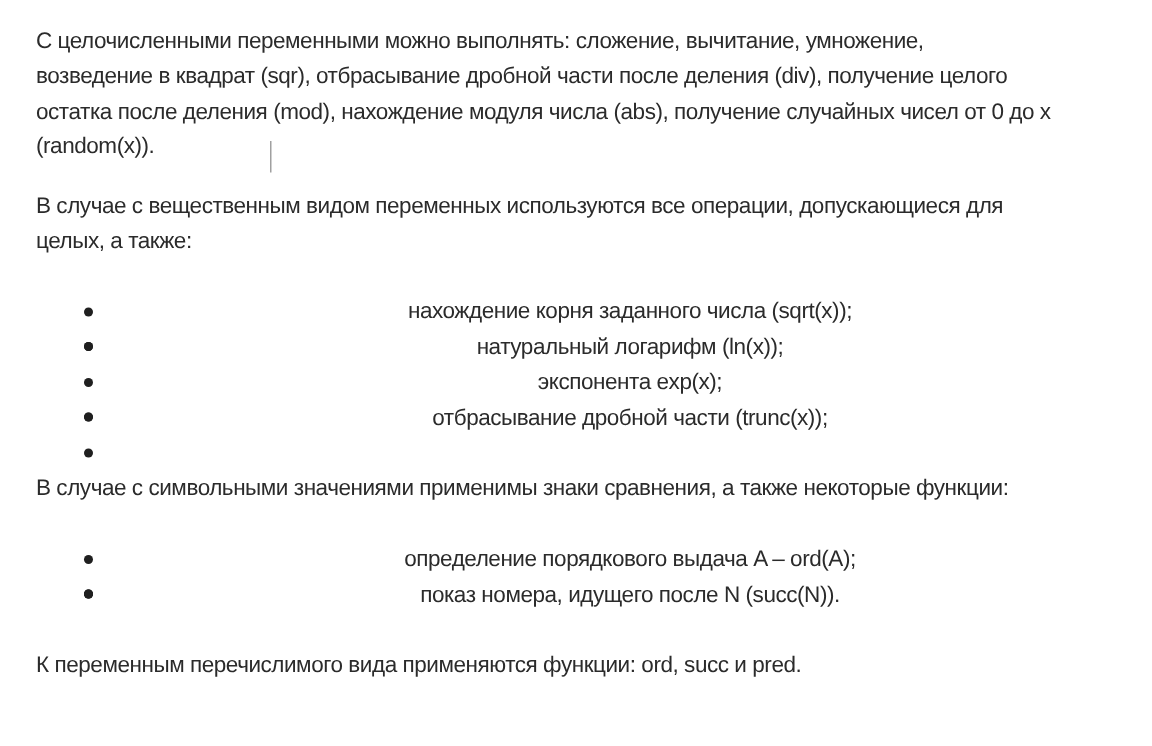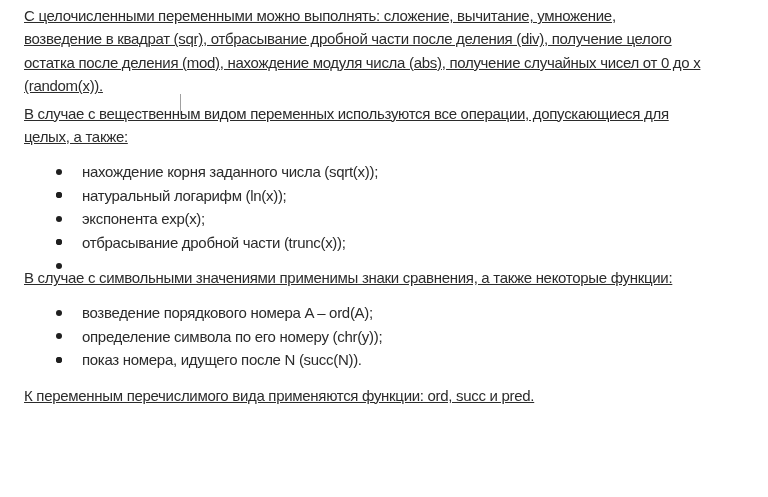--- a/index.html
+++ b/index.html
@@ -15,32 +15,32 @@
     font-family: "Liberation Sans", sans-serif;
     font-size: 15px;
     letter-spacing: -0.3px;
     color: #2b2b2b;
   }
   .doc {
     padding: 0 10px 0 24px;
     width: 734px;
   }
   p.para {
-    margin: 4px 0 2px 0;
-    text-decoration: underline;
+    margin: 16px 0 2px 0;
   }
   .line {
     display: block;
     line-height: 23.4px;
     white-space: nowrap;
   }
   ul.oplist {
     list-style: none;
-    margin: 12px 0;
+    margin: 24px 0;
     padding: 0;
+    text-align: center;
   }
   ul.oplist li {
     position: relative;
     padding-left: 58px;
     line-height: 23.4px;
     white-space: nowrap;
   }
   ul.oplist li .bullet {
     position: absolute;
     left: 32px;
@@ -84,22 +84,22 @@
     <li><span class="bullet"></span></li>
     <li><span class="bullet"></span><span class="li-text">отбрасывание дробной части (trunc(x));</span></li>
     <li><span class="bullet"></span></li>
   </ul>
 
   <p class="para">
     <span class="line">В случае с символьными значениями применимы знаки сравнения, а также некоторые функции:</span>
   </p>
 
   <ul class="oplist">
-    <li><span class="bullet"></span><span class="li-text">возведение порядкового номера A – ord(A);</span></li>
-    <li><span class="bullet"></span><span class="li-text">определение символа по его номеру (chr(y));</span></li>
+    <li><span class="bullet"></span><span class="li-text">определение порядкового выдача A – ord(A);</span></li>
+    <li><span class="bullet"></span></li>
     <li><span class="bullet"></span></li>
     <li><span class="bullet"></span><span class="li-text">показ номера, идущего после N (succ(N)).</span></li>
   </ul>
 
   <p class="para">
     <span class="line">К переменным перечислимого вида применяются функции: ord, succ и pred.</span>
   </p>
 
 </main>
 

